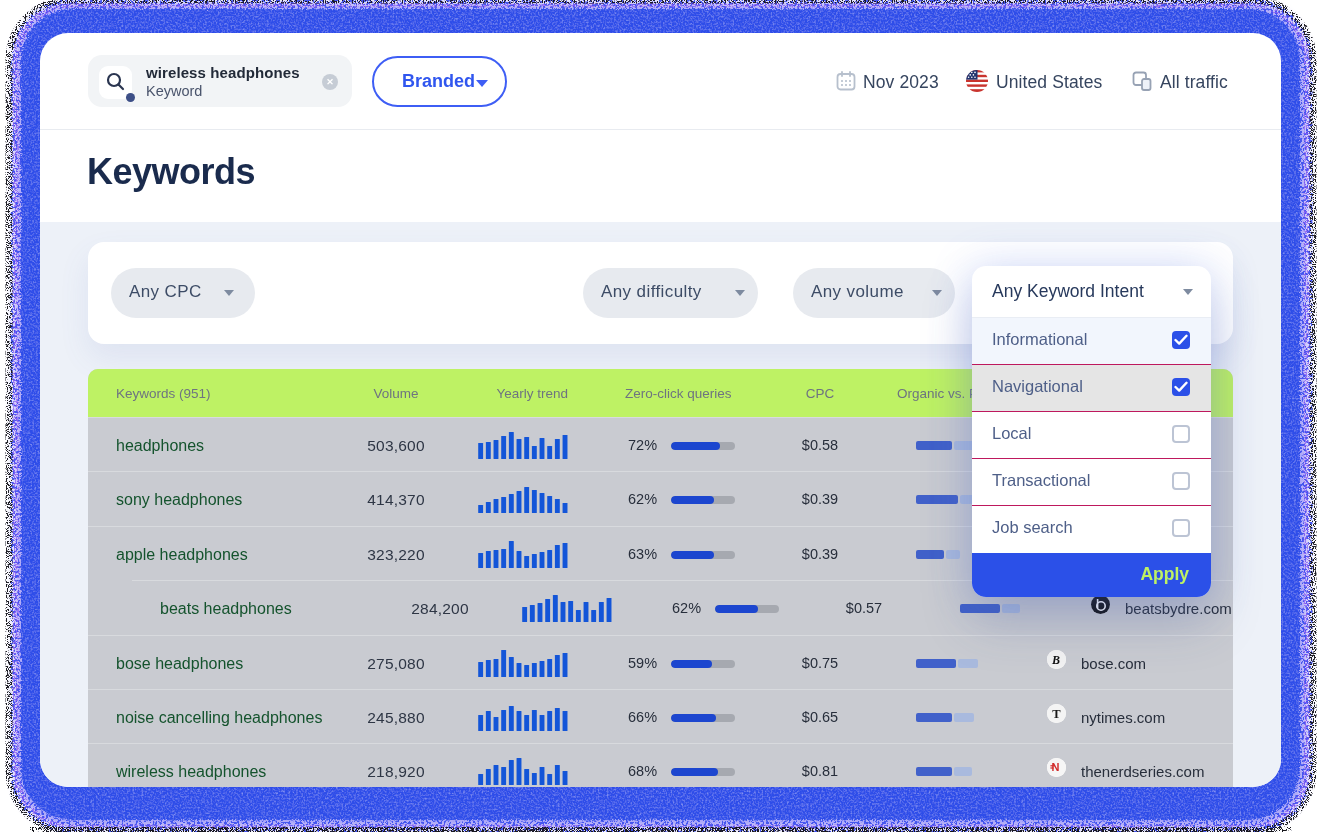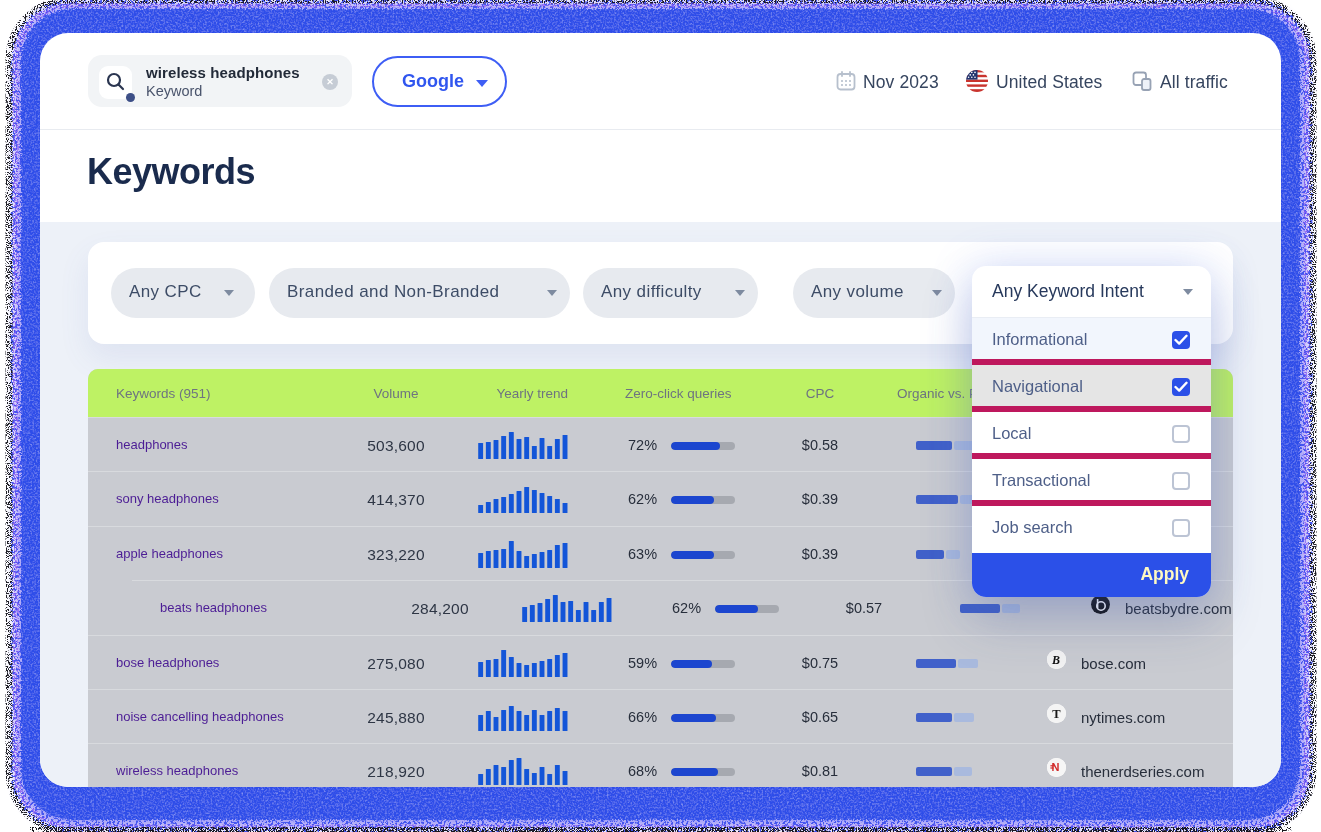--- a/index.html
+++ b/index.html
@@ -32,44 +32,44 @@
 #fpanel { position:absolute; left:48px; top:209px; width:1145px; height:102px; background:#ffffff; border-radius:16px; box-shadow:0 14px 30px rgba(90,110,190,0.10); }
 .pill { position:absolute; top:235px; height:50px; background:#e7eaef; border-radius:25px; font-size:17px; color:#3d4c66; }
 .pill b { position:absolute; left:18px; top:14px; font-weight:normal; white-space:nowrap; letter-spacing:0.4px; }
 .pcaret { width:0; height:0; border-left:5.5px solid transparent; border-right:5.5px solid transparent; border-top:6.5px solid #7e8ba0; position:absolute; top:22px; }
 
 
 #table { position:absolute; left:48px; top:336px; width:1145px; height:418px; background:#c9cbd1; border-radius:10px 10px 0 0; overflow:hidden; }
 #thead { position:absolute; left:0; top:0; width:1145px; height:48px; background:#bef264; font-size:13.5px; color:#6e7480; }
 #thead span { position:absolute; top:17px; }
 .trow { position:absolute; left:0; width:1145px; height:54px; border-top:1px solid #d8dade; }
-.kw { position:absolute; left:28px; top:19px; font-size:13px; color:#4c1d95; }
+.kw { position:absolute; left:28px; top:19px; font-size:16px; color:#14532d; }
 .vol { position:absolute; left:258px; top:19px; width:100px; text-align:center; font-size:15.5px; color:#2e3645; letter-spacing:0.2px; }
 .trend { position:absolute; left:389px; bottom:12px; width:92px; height:29px; }
 .pct { position:absolute; left:540px; top:19px; width:36px; font-size:14.5px; color:#272e3b; }
 .pbar { position:absolute; left:583px; top:24px; width:64px; height:8px; border-radius:4px; background:#a6a9b0; overflow:hidden; }
 .pfill { position:absolute; left:0; top:0; height:8px; background:#1c46cf; border-radius:4px; }
 .cpc { position:absolute; left:700px; top:19px; width:64px; text-align:center; font-size:14.5px; color:#272e3b; }
 .ob1 { position:absolute; left:828px; top:23px; height:9px; background:#4161ca; border-radius:2px; }
 .ob2 { position:absolute; top:23px; height:9px; background:#a9bade; border-radius:2px; }
 .fav { position:absolute; left:959px; top:14px; width:19px; height:19px; border-radius:50%; background:#ffffff; }
 .dom { position:absolute; left:993px; top:19px; font-size:15px; color:#272e3b; }
 
 
 #dd { position:absolute; left:932px; top:233px; width:239px; height:331px; background:#ffffff; border-radius:14px; box-shadow:0 24px 50px rgba(50,70,140,0.25), 0 0 40px rgba(120,150,255,0.25); }
 #ddhead { position:absolute; left:0; top:0; width:239px; height:52px; border-bottom:1px solid #e9edf4; }
 #ddhead b { position:absolute; left:20px; top:15px; font-size:17.5px; font-weight:normal; color:#27395c; white-space:nowrap; }
-.ddrow { position:absolute; left:0; width:239px; height:47px; border-bottom:6px solid #be185d; font-size:16.5px; color:#4e5f88; }
+.ddrow { position:absolute; left:0; width:239px; height:47px; border-bottom:1px solid #be185d; font-size:16.5px; color:#4e5f88; }
 .ddrow span { position:absolute; left:20px; top:12px; }
 .cb { position:absolute; left:200px; top:13px; width:18px; height:18px; border-radius:4px; }
 .cb.on { background:#2b50e8; }
 .cb.off { background:#ffffff; border:2px solid #bcc4d4; }
 .cb.on svg { position:absolute; left:2px; top:3px; }
 #apply { position:absolute; left:0; top:287px; width:239px; height:44px; background:#2b50e8; border-radius:0 0 14px 14px; }
-#apply span { position:absolute; right:22px; top:11px; font-size:17.5px; font-weight:bold; color:#fef9c3; }
+#apply span { position:absolute; right:22px; top:11px; font-size:17.5px; font-weight:bold; color:#bef264; }
 </style>
 </head>
 <body>
 <div id="stage">
   <svg id="frame" width="1321" height="832" viewBox="0 0 1321 832">
     <defs>
       <filter id="glow" x="-3%" y="-5%" width="106%" height="110%">
         <feGaussianBlur stdDeviation="5"></feGaussianBlur>
       </filter>
       <filter id="rough" x="-3%" y="-5%" width="106%" height="110%">
@@ -126,21 +126,21 @@
             <circle cx="15" cy="14" r="6" fill="none" stroke="#2a3550" stroke-width="2.2"></circle>
             <line x1="19.5" y1="18.5" x2="24" y2="23" stroke="#2a3550" stroke-width="2.2" stroke-linecap="round"></line>
           </svg>
       </div>
       <div id="searchdot"></div>
       <div id="stitle">wireless headphones</div>
       <div id="ssub">Keyword</div>
       <div id="sx">✕</div>
     </div>
     <div id="gpill">
-        <span>Google</span>
+        <span>Branded</span>
         <div class="caret" style="left:102px; top:22px;"></div>
       </div>
     <div id="topright">
       <svg class="abs" style="left:6px;top:2px;" width="20" height="20" viewBox="0 0 20 20">
           <rect x="1.5" y="3" width="17" height="15.5" rx="3" fill="none" stroke="#b7c0cd" stroke-width="1.8"></rect>
           <line x1="6" y1="1" x2="6" y2="5" stroke="#b7c0cd" stroke-width="1.8" stroke-linecap="round"></line>
           <line x1="14" y1="1" x2="14" y2="5" stroke="#b7c0cd" stroke-width="1.8" stroke-linecap="round"></line>
           <circle cx="6" cy="10" r="1.1" fill="#b7c0cd"></circle>
           <circle cx="10" cy="10" r="1.1" fill="#b7c0cd"></circle>
           <circle cx="14" cy="10" r="1.1" fill="#b7c0cd"></circle>
@@ -183,24 +183,20 @@
     <div id="divider"></div>
 
     <div id="heading">Keywords</div>
     <div id="contentbg"></div>
 
     <div id="fpanel"></div>
     <div class="pill" style="left:71px; width:144px;">
         <b>Any CPC</b>
         <div class="pcaret" style="left:113px;"></div>
       </div>
-    <div class="pill" style="left:229px; width:301px;">
-        <b>Branded and Non-Branded</b>
-        <div class="pcaret" style="left:278px;"></div>
-      </div>
     <div class="pill" style="left:543px; width:175px;">
         <b>Any difficulty</b>
         <div class="pcaret" style="left:152px;"></div>
       </div>
     <div class="pill" style="left:753px; width:162px;">
         <b>Any volume</b>
         <div class="pcaret" style="left:139px;"></div>
       </div>
 
     <div id="table">

